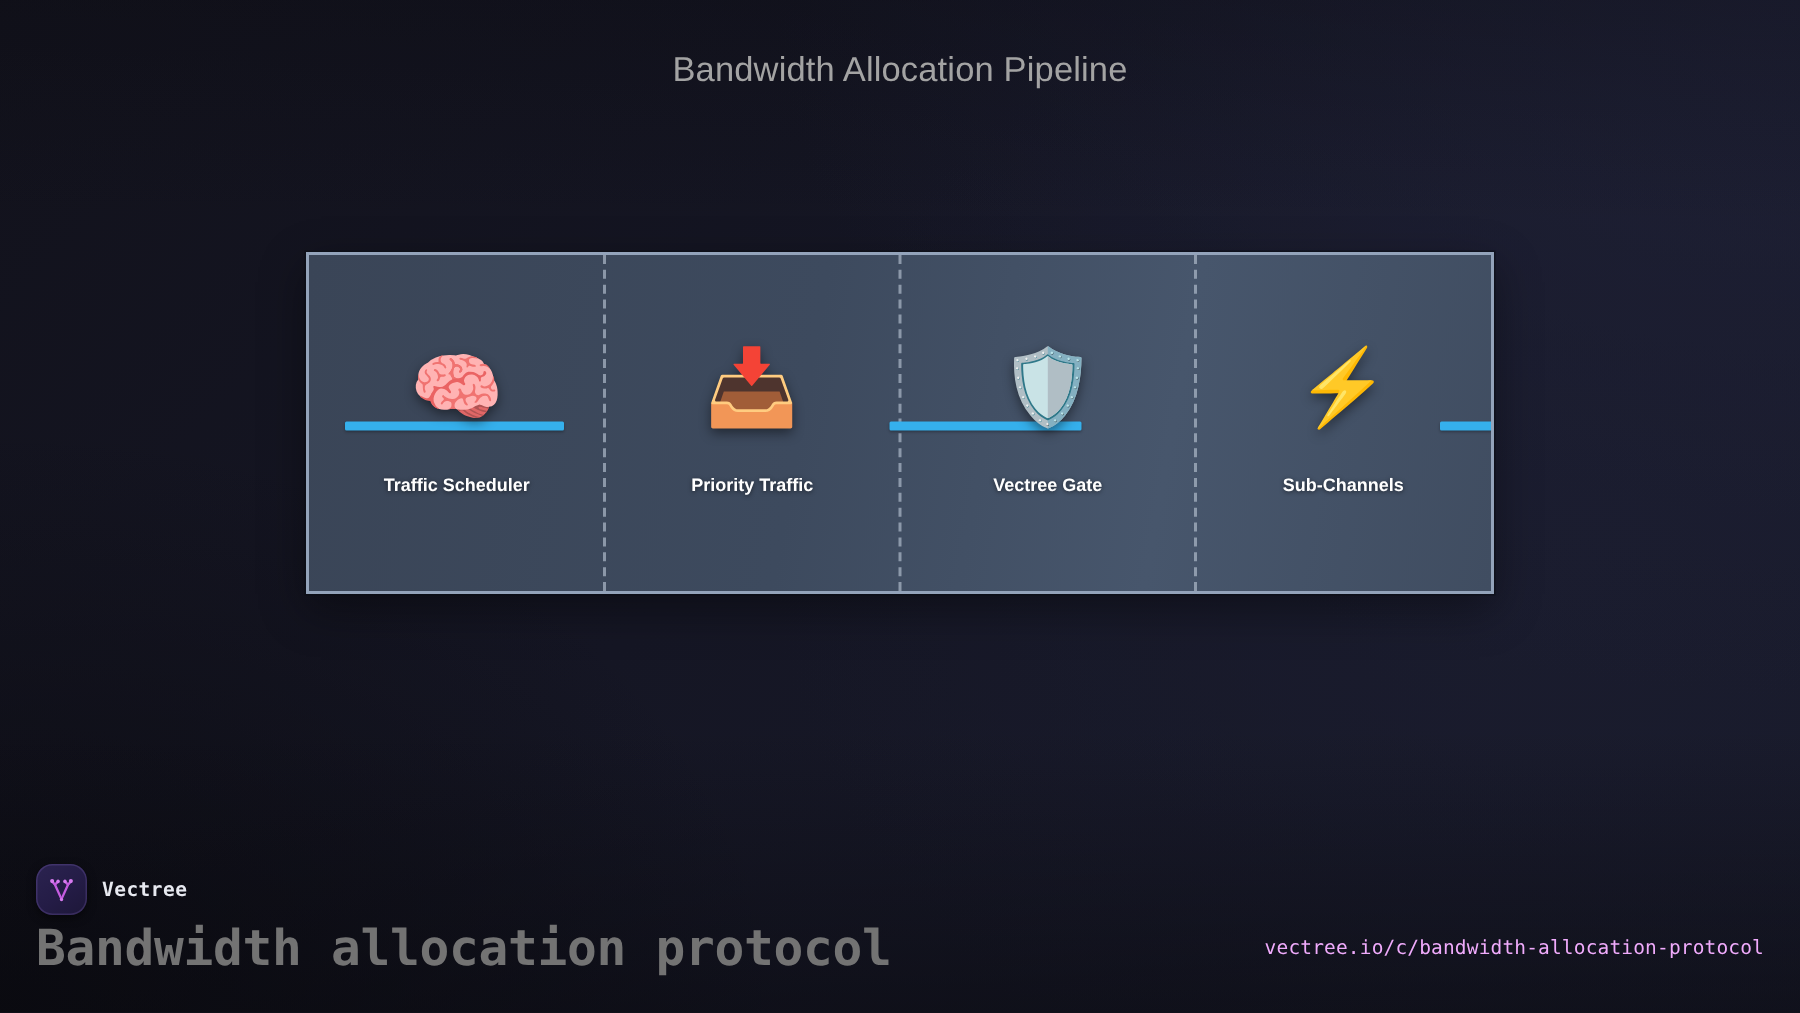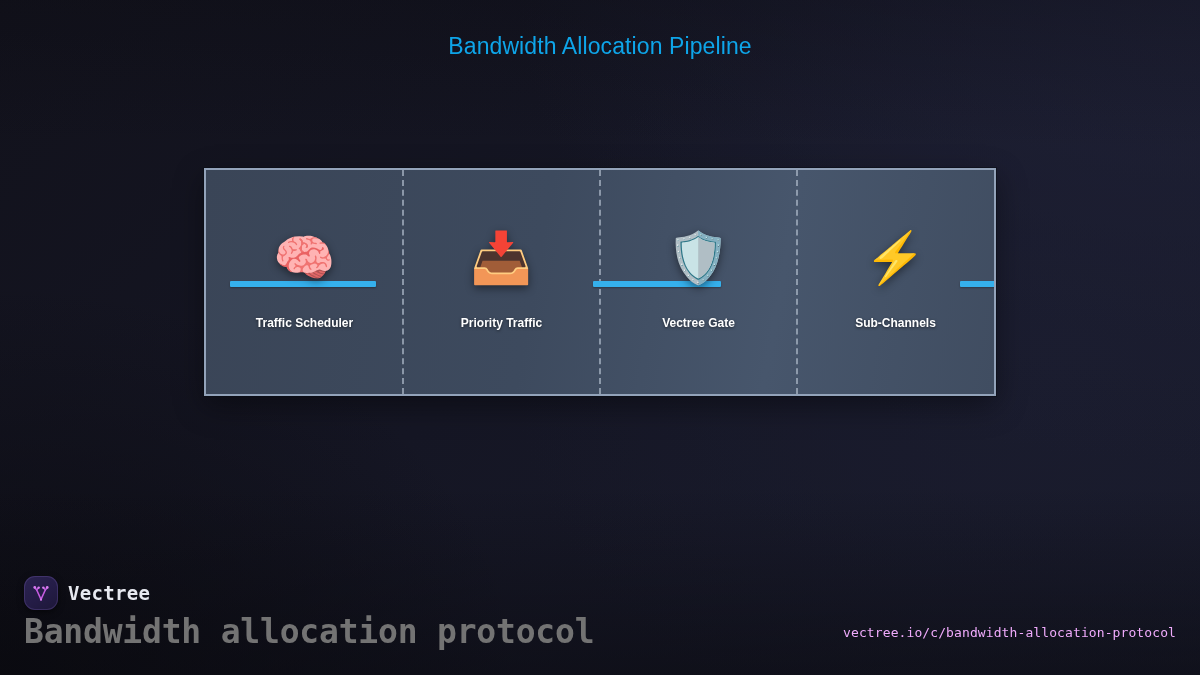--- a/index.html
+++ b/index.html
@@ -22,21 +22,21 @@
   #bg-vignette{
     position:absolute; inset:0;
     background:linear-gradient(to bottom, rgba(10,10,16,.28) 0%, rgba(10,10,16,0) 22%, rgba(10,10,16,0) 72%, rgba(9,9,14,.55) 100%);
   }
 
   
   #slide-title{
     position:absolute; top:33px; left:0; width:1200px;
     text-align:center;
     font-size:23px; font-weight:400; letter-spacing:.1px;
-    color:#0ea5e9;
+    color:#a3a3a3;
   }
 
   
   #pipeline-panel{
     position:absolute; left:204px; top:168px;
     width:792px; height:228px;
     border:2px solid #93a3ba;
     background:linear-gradient(100deg,#3a4557 0%, #3d4a5e 42%, #47566c 72%, #404d61 100%);
     box-shadow:0 0 0 1px rgba(10,12,20,.55), 0 10px 28px rgba(0,0,0,.38);
     overflow:hidden;
@@ -79,21 +79,21 @@
     display:flex; align-items:center; gap:10px;
   }
   #brand-logo{
     width:34px; height:34px; border-radius:11px;
     background:linear-gradient(145deg,#2b2350 0%, #241c46 55%, #1d1738 100%);
     box-shadow:inset 0 0 0 1px rgba(150,120,220,.22), 0 2px 6px rgba(0,0,0,.5);
     display:flex; align-items:center; justify-content:center;
   }
   #brand-name{
     font-family:"DejaVu Sans Mono", monospace;
-    font-size:19px; font-weight:bold; color:#e7e9f0; letter-spacing:.3px;
+    font-size:13px; font-weight:bold; color:#e7e9f0; letter-spacing:.3px;
   }
   #headline{
     position:absolute; left:24px; top:612px;
     font-family:"DejaVu Sans Mono", monospace;
     font-size:33px; font-weight:bold; color:#737373;
     letter-spacing:-.2px; white-space:nowrap;
   }
   #share-url{
     position:absolute; right:24px; top:625px;
     font-family:"DejaVu Sans Mono", monospace;

